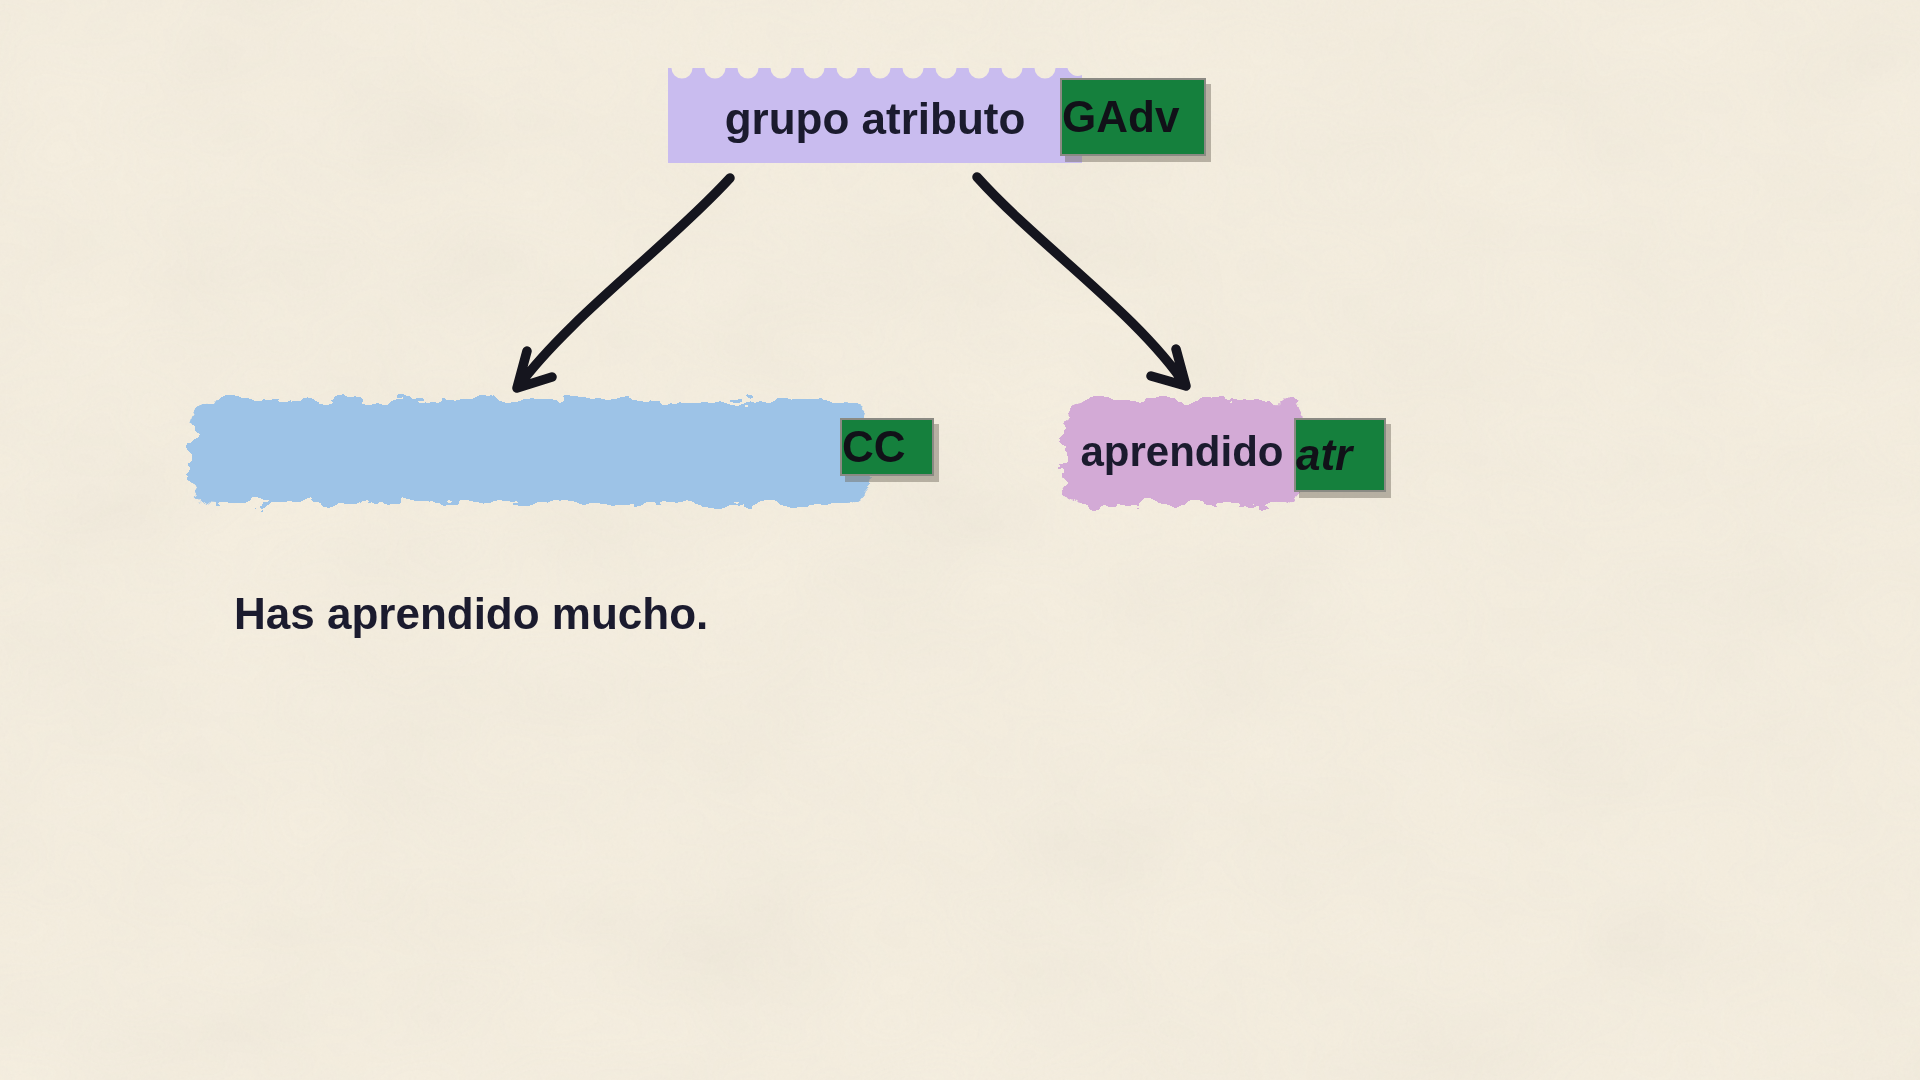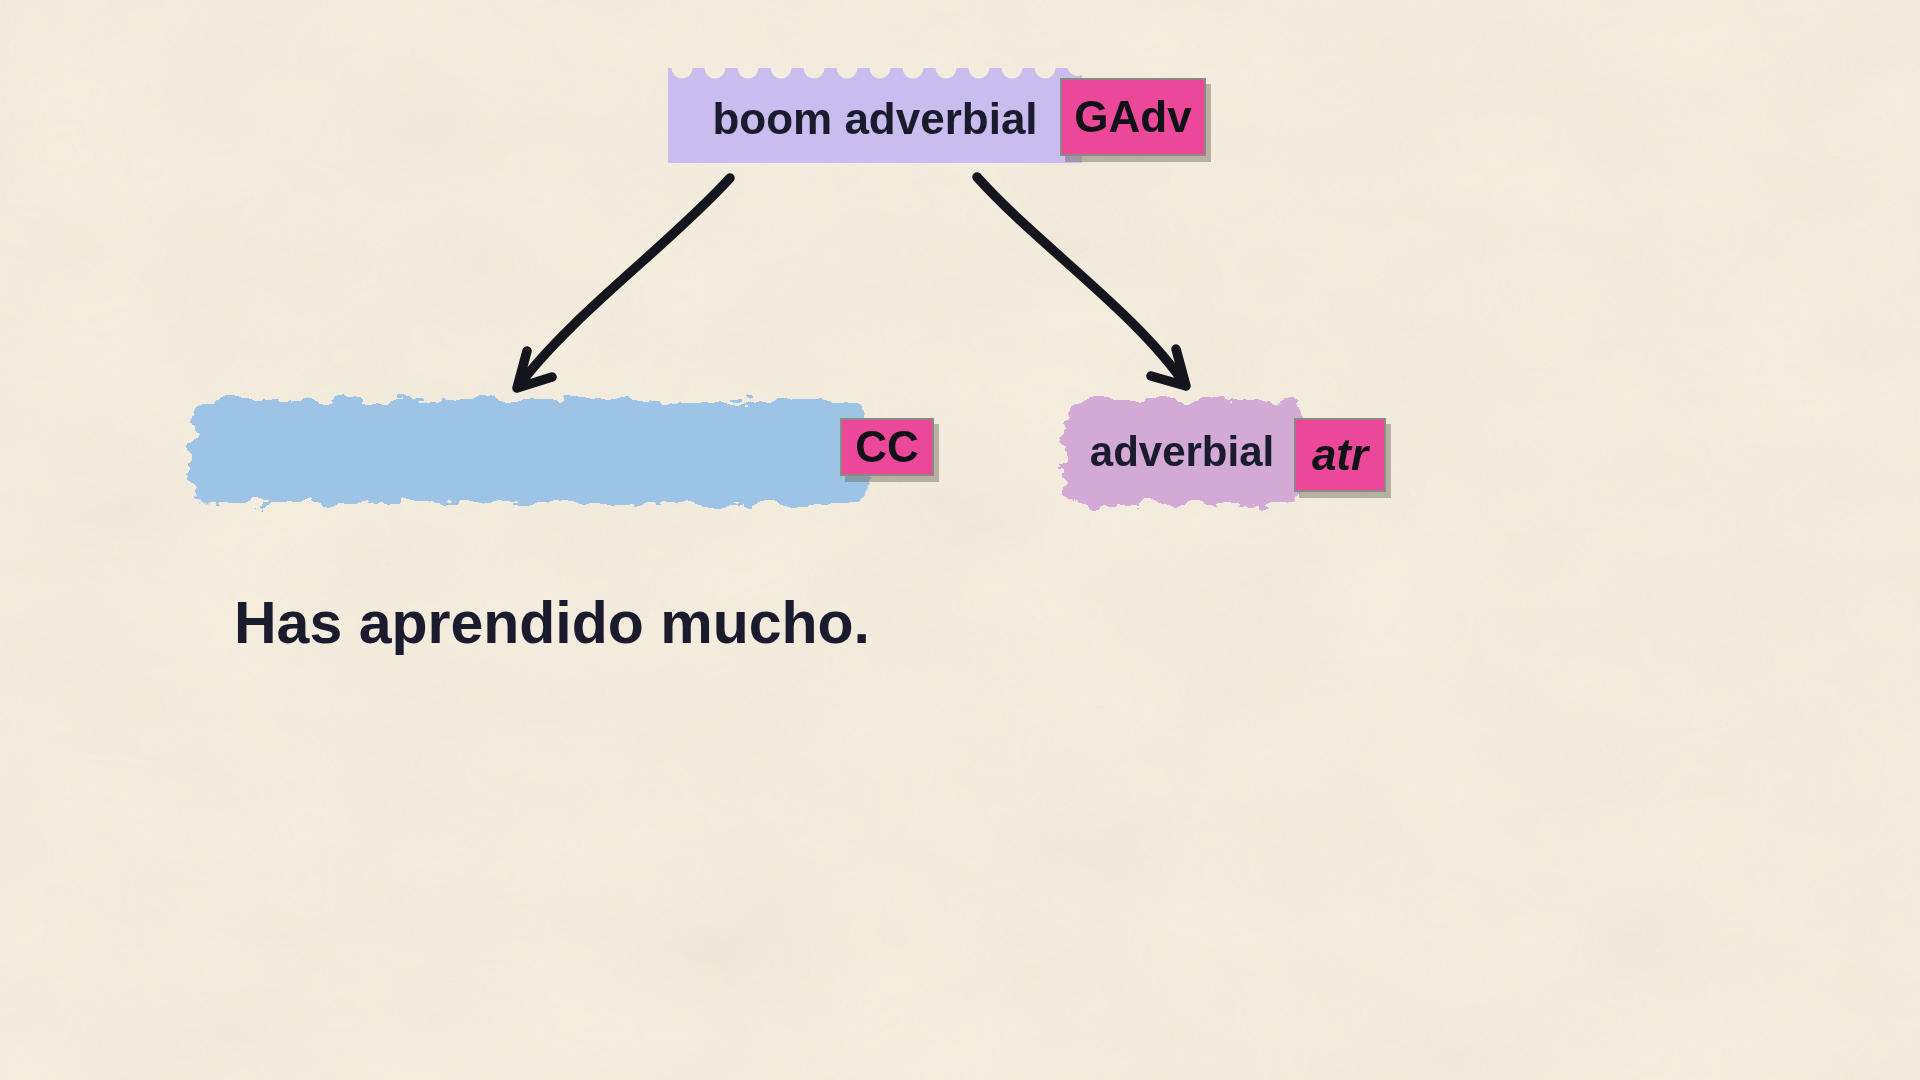--- a/index.html
+++ b/index.html
@@ -54,22 +54,21 @@
     font-weight: bold;
     color: #1b1b2e;
     padding-top: 8px;
   }
 
   
   .abbr-box {
     position: absolute;
     display: flex;
     align-items: center;
-    justify-content: center;
-    background: #ec4899;
+    background: #15803d;
     border: 2px solid #8a8a83;
     box-shadow: 5px 6px 0 rgba(110, 105, 92, 0.45);
     font-size: 44px;
     font-weight: bold;
     color: #111118;
   }
   .abbr-gadv { left: 1060px; top: 78px;  width: 146px; height: 78px; }
   .abbr-cc   { left: 840px;  top: 418px; width: 94px;  height: 58px; }
   .abbr-atr  { left: 1294px; top: 418px; width: 92px;  height: 74px; font-style: italic; }
 
@@ -99,21 +98,21 @@
     color: #16162a;
   }
   .label-cc  { left: 190px;  top: 398px; width: 650px; height: 108px; }
   .label-atr { left: 1063px; top: 398px; width: 238px; height: 108px; }
 
   
   .sentence {
     position: absolute;
     left: 234px;
     top: 588px;
-    font-size: 59px;
+    font-size: 44px;
     font-weight: bold;
     color: #18182c;
     line-height: 1.2;
   }
 </style>
 </head>
 <body>
 
 <div class="stage">
 
@@ -151,40 +150,40 @@
              H168.5 A10.5,10.5 0 0 0 189.5,2
              H201.5 A10.5,10.5 0 0 0 222.5,2
              H234.5 A10.5,10.5 0 0 0 255.5,2
              H267.5 A10.5,10.5 0 0 0 288.5,2
              H300.5 A10.5,10.5 0 0 0 321.5,2
              H333.5 A10.5,10.5 0 0 0 354.5,2
              H366.5 A10.5,10.5 0 0 0 387.5,2
              H399.5 A10.5,10.5 0 0 0 414,9
              V97 H0 Z" fill="#c9bcef"></path>
   </svg>
-  <div class="root-label" style="color: rgb(27, 27, 46);">boom adverbial</div>
+  <div class="root-label" style="color: rgb(27, 27, 46);">grupo atributo</div>
   <div class="abbr-box abbr-gadv">
     <span>GAdv</span>
   </div>
 
   <svg class="arrows" viewBox="0 0 1920 1080">
     <path d="M730,178 C668,246 570,316 517,388 M517,388 L527,351 M517,388 L552,377" fill="none" stroke-width="9.5" stroke-linecap="round" stroke-linejoin="round" stroke="#15151e"></path>
     <path d="M977,177 C1038,245 1138,314 1186,386 M1186,386 L1176,349 M1186,386 L1151,376" fill="none" stroke-width="9.5" stroke-linecap="round" stroke-linejoin="round" stroke="#15151e"></path>
   </svg>
 
   <svg class="blob blob-cc" viewBox="0 0 740 140">
     <rect x="30" y="18" width="680" height="104" rx="26" filter="url(#marker1)" fill="#9dc3e7"></rect>
   </svg>
   <div class="abbr-box abbr-cc">
     <span>CC</span>
   </div>
 
   <svg class="blob blob-atr" viewBox="0 0 300 140">
     <rect x="28" y="18" width="240" height="104" rx="24" filter="url(#marker2)" fill="#d3aad6"></rect>
   </svg>
-  <div class="child-label label-atr" style="color: rgb(27, 27, 46);">adverbial</div>
+  <div class="child-label label-atr" style="color: rgb(27, 27, 46);">aprendido</div>
   <div class="abbr-box abbr-atr">
     <span>atr</span>
   </div>
 
   <div class="sentence" style="color: rgb(27, 27, 46);">Has aprendido mucho.</div>
 
 </div>
 
 </body></html>

